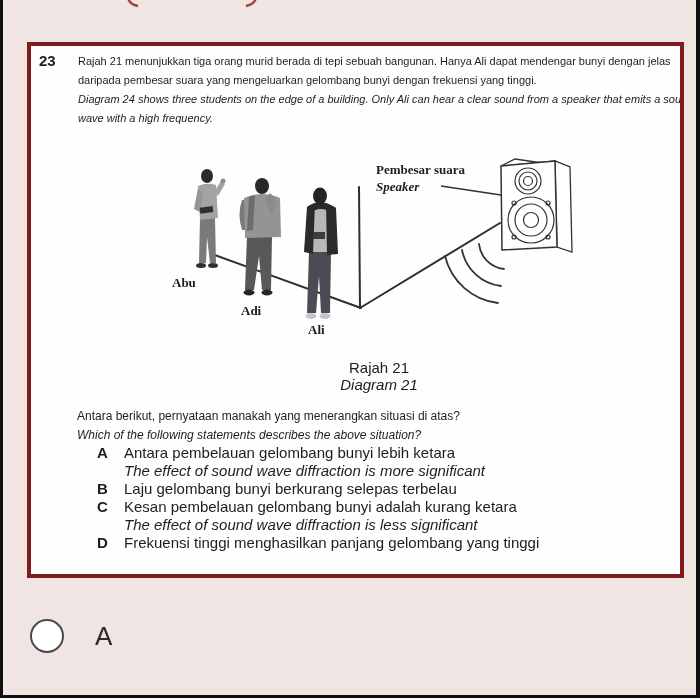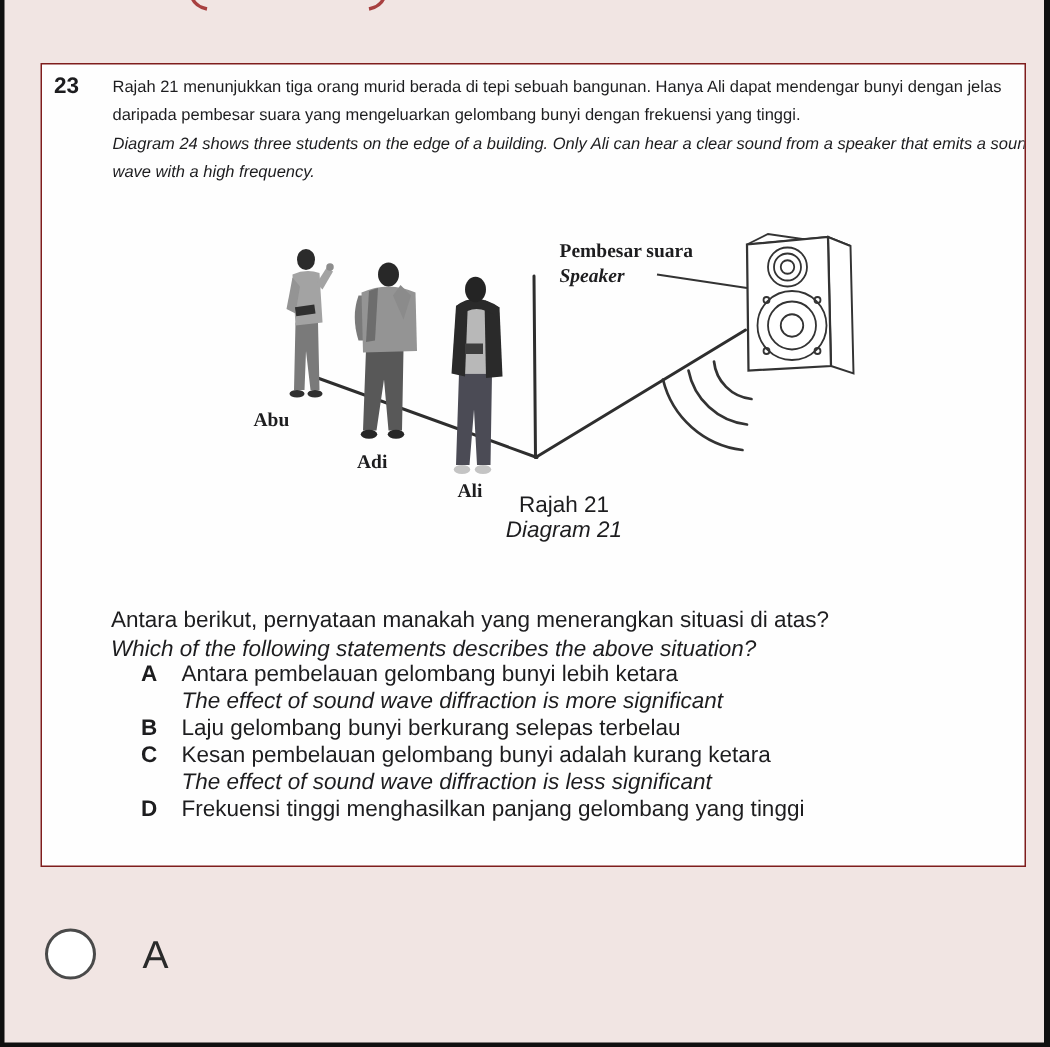--- a/index.html
+++ b/index.html
@@ -9,33 +9,33 @@
     font-family:"Liberation Sans", sans-serif;
     color:#1d1d1f;
   }
   .edge{position:absolute;background:#101010;z-index:50;}
   .edge-left{left:0;top:0;width:3px;height:698px;}
   .edge-right{right:0;top:0;width:4px;height:698px;}
   .edge-bottom{left:0;bottom:0;width:700px;height:3px;}
 
   .card{
     position:absolute;left:27px;top:42px;width:657px;height:536px;
-    background:#fefefe;border:1px solid #7f1d1d;box-sizing:border-box;
+    background:#fefefe;border:4px solid #7f1d1d;box-sizing:border-box;
     overflow:hidden;
   }
   .qnum{position:absolute;left:8px;top:6px;font-size:15px;font-weight:bold;}
   .qtext{position:absolute;left:47px;top:6px;width:618px;font-size:11px;line-height:19px;}
   .qtext p{margin:0;}
   .it{font-style:italic;}
 
   .diagram-svg{position:absolute;left:0;top:106px;width:657px;height:200px;}
 
-  .caption{position:absolute;left:268px;top:285px;width:160px;text-align:center;font-size:15px;line-height:17px;}
+  .caption{position:absolute;left:268px;top:313px;width:160px;text-align:center;font-size:15px;line-height:17px;}
 
-  .prompt{position:absolute;left:46px;top:361px;width:600px;font-size:15px;line-height:19px;}
+  .prompt{position:absolute;left:46px;top:361px;width:600px;font-size:12px;line-height:19px;}
   .prompt p{margin:0;}
 
   .options{position:absolute;left:66px;top:398px;width:560px;font-size:15px;line-height:18px;}
   .option{position:relative;padding-left:27px;}
   .opt-letter{position:absolute;left:0;top:0;font-weight:bold;}
   .opt-en{font-style:italic;}
 
   .answer-row{position:absolute;left:30px;top:616px;height:40px;display:flex;align-items:center;}
   .radio{
     width:30px;height:30px;border:2px solid #4a4a4a;border-radius:50%;

